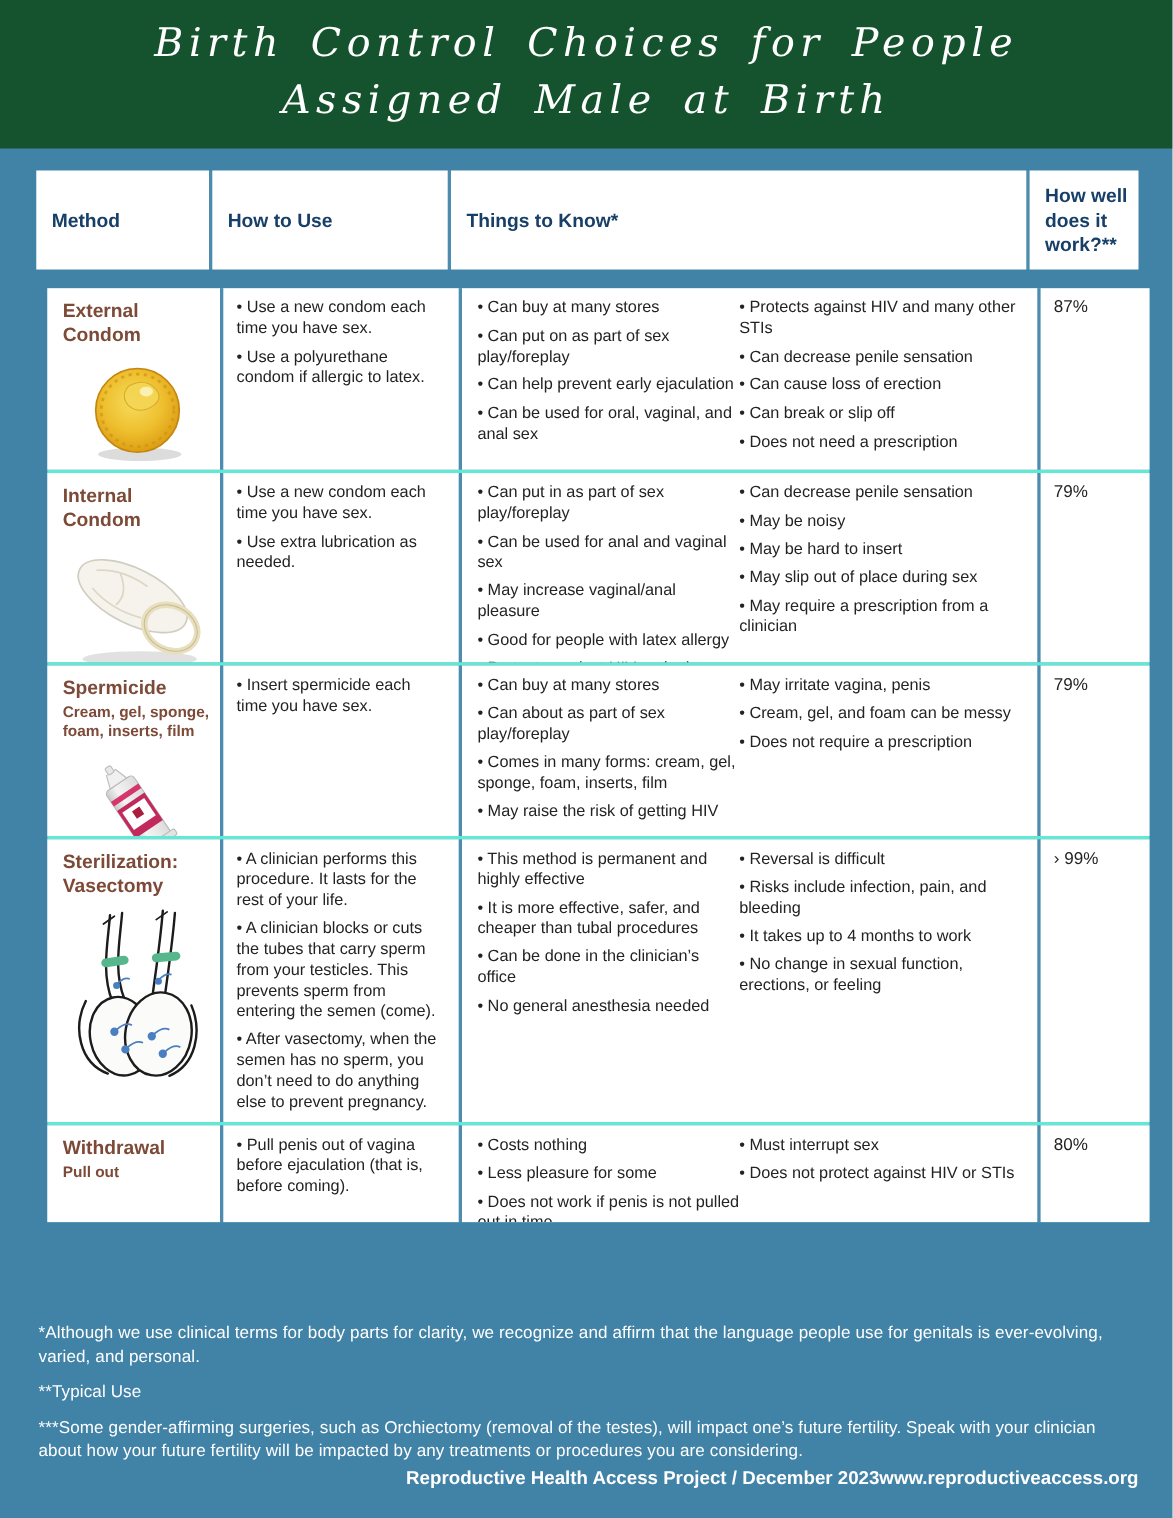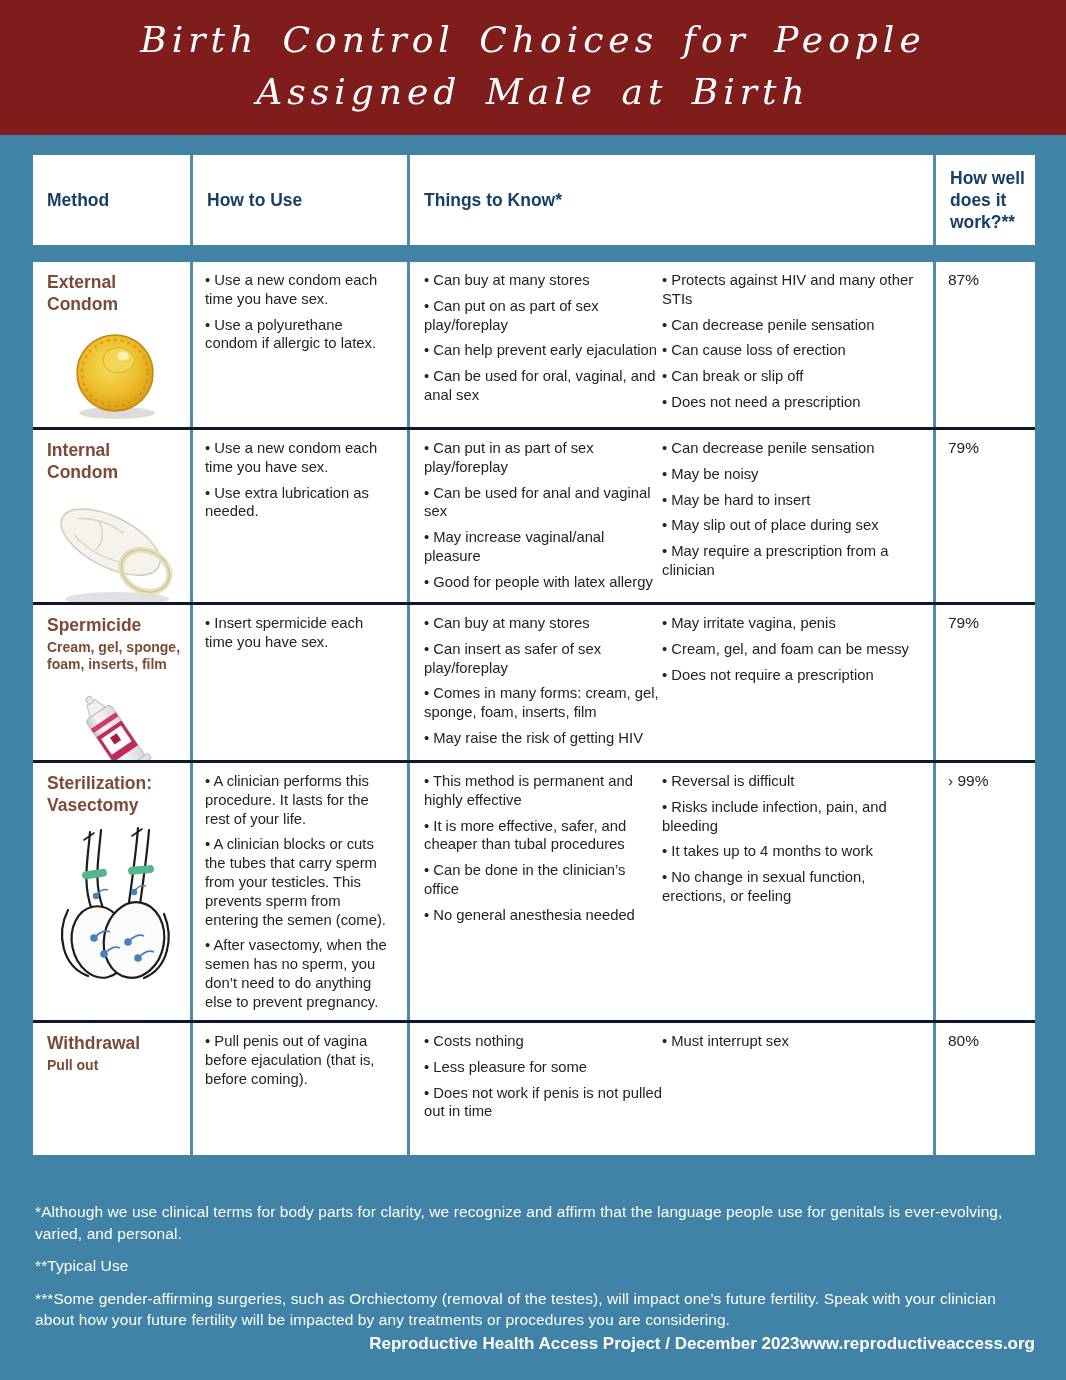--- a/index.html
+++ b/index.html
@@ -1,34 +1,34 @@
 <!DOCTYPE html>
 <html><head>
 <meta charset="utf-8">
 <style>
   html,body{margin:0;padding:0;}
   body{font-family:"Liberation Sans",sans-serif;}
   .page{position:relative;width:1066px;height:1380px;background:#4182a7;overflow:hidden;}
 
   
-  .banner{position:absolute;top:0;left:0;width:1066px;height:135px;background:#7f1d1d;}
+  .banner{position:absolute;top:0;left:0;width:1066px;height:135px;background:#14532d;}
   .banner h1{margin:0;padding-top:14px;text-align:center;color:#ffffff;
     font-family:"DejaVu Serif","Liberation Serif",serif;font-style:italic;font-weight:500;
     font-size:36px;line-height:52px;letter-spacing:5px;word-spacing:8px;}
 
   
   .thead,.row{display:grid;grid-template-columns:157px 214px 523px 99px;gap:3px;background:#4d8cae;}
   .thead{position:absolute;top:155px;left:33px;width:1002px;height:90px;}
-  .tbody{position:absolute;top:262px;left:33px;width:1002px;display:flex;flex-direction:column;gap:3px;background:#0f172a;}
+  .tbody{position:absolute;top:262px;left:43px;width:1002px;display:flex;flex-direction:column;gap:3px;background:#5eead4;}
   .cell{background:#ffffff;overflow:hidden;}
   .thead .cell{display:flex;align-items:center;padding:6px 10px 6px 14px;
     color:#173f68;font-weight:bold;font-size:17.5px;line-height:22px;}
   .row:nth-of-type(1){height:165px;} .row:nth-of-type(2){height:172px;}
   .row:nth-of-type(3){height:155px;} .row:nth-of-type(4){height:257px;}
-  .row:nth-of-type(5){height:132px;}
+  .row:nth-of-type(5){height:88px;}
   .method-cell{padding:9px 8px 6px 14px;}
   .method-name{color:#7d4a38;font-weight:bold;font-size:17.5px;line-height:22px;}
   .method-sub{color:#7d4a38;font-weight:bold;font-size:14px;line-height:17px;margin-top:3px;}
   .method-art{margin-top:10px;text-align:center;}
   .howto-cell,.pct-cell{padding:9px 12px 26px 12px;}
   .know-cell{padding:9px 14px 8px 14px;display:flex;}
   .kcol1{width:238px;flex:0 0 auto;} .kcol2{flex:1;}
   .bullet{color:#232323;font-size:14.8px;line-height:18.8px;margin:0 0 7px 0;}
   .pct-cell{color:#232323;font-size:15.5px;font-weight:normal;}
 
@@ -176,21 +176,21 @@
       </g>
     </svg>
   </div>
     </div>
     <div class="cell howto-cell">
           <div class="bullet">• Insert spermicide each time you have sex.</div>
         </div>
     <div class="cell know-cell">
       <div class="kcol1">
             <div class="bullet">• Can buy at many stores</div>
-            <div class="bullet">• Can insert as safer of sex play/foreplay</div>
+            <div class="bullet">• Can about as part of sex play/foreplay</div>
             <div class="bullet">• Comes in many forms: cream, gel, sponge, foam, inserts, film</div>
             <div class="bullet">• May raise the risk of getting HIV</div>
           </div>
       <div class="kcol2">
             <div class="bullet">• May irritate vagina, penis</div>
             <div class="bullet">• Cream, gel, and foam can be messy</div>
             <div class="bullet">• Does not require a prescription</div>
           </div>
     </div>
     <div class="cell pct-cell">
@@ -272,20 +272,21 @@
           <div class="bullet">• Pull penis out of vagina before ejaculation (that is, before coming).</div>
         </div>
     <div class="cell know-cell">
       <div class="kcol1">
             <div class="bullet">• Costs nothing</div>
             <div class="bullet">• Less pleasure for some</div>
             <div class="bullet">• Does not work if penis is not pulled out in time</div>
           </div>
       <div class="kcol2">
             <div class="bullet">• Must interrupt sex</div>
+            <div class="bullet">• Does not protect against HIV or STIs</div>
           </div>
     </div>
     <div class="cell pct-cell">
       <span>80%</span>
     </div>
   </div>
 </div>
 
   <div class="notes">
     <p>*Although we use clinical terms for body parts for clarity, we recognize and affirm that the language people use for genitals is ever-evolving, varied, and personal.</p>

